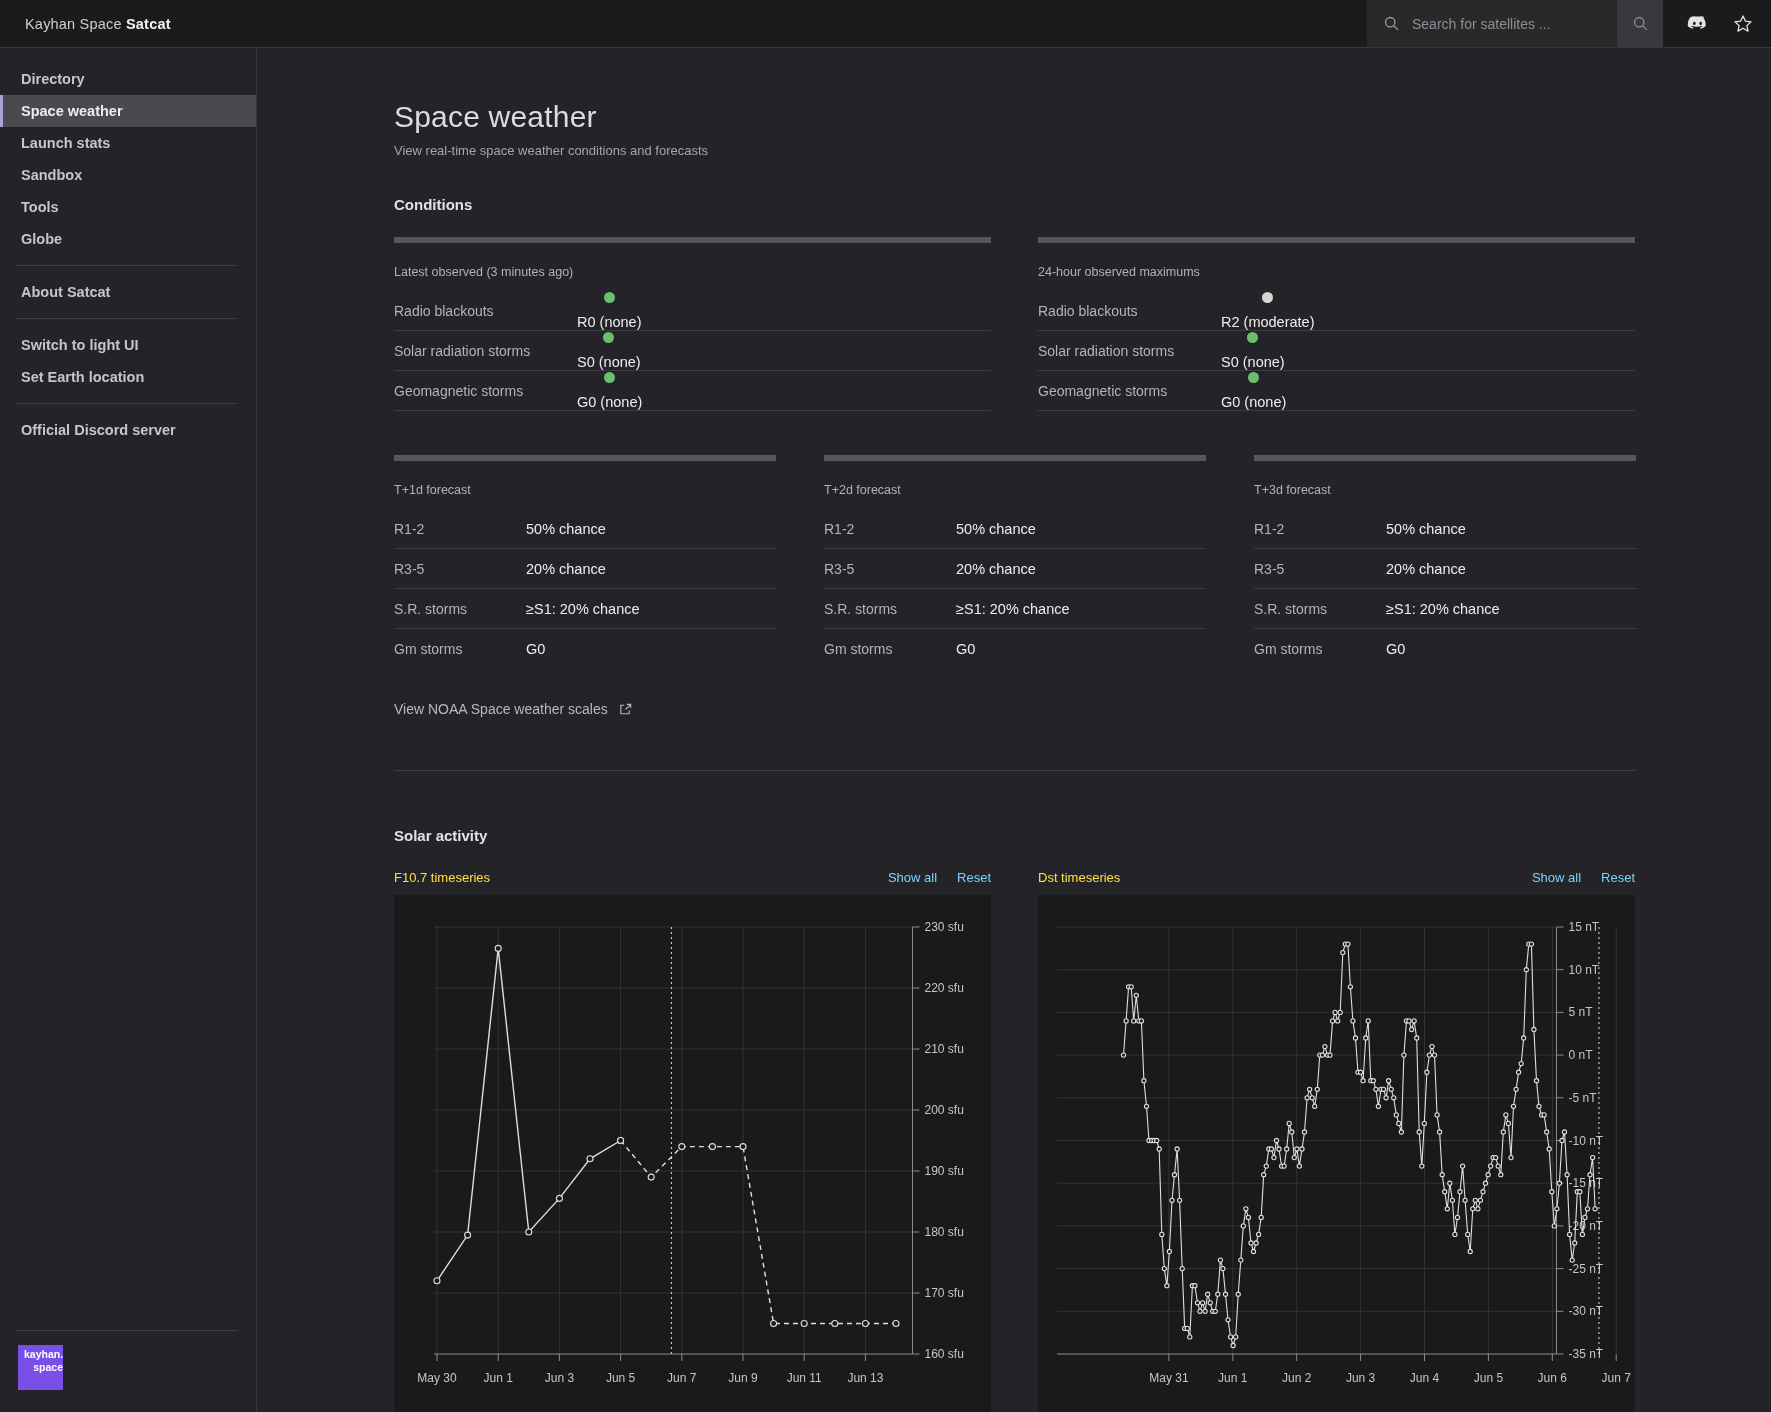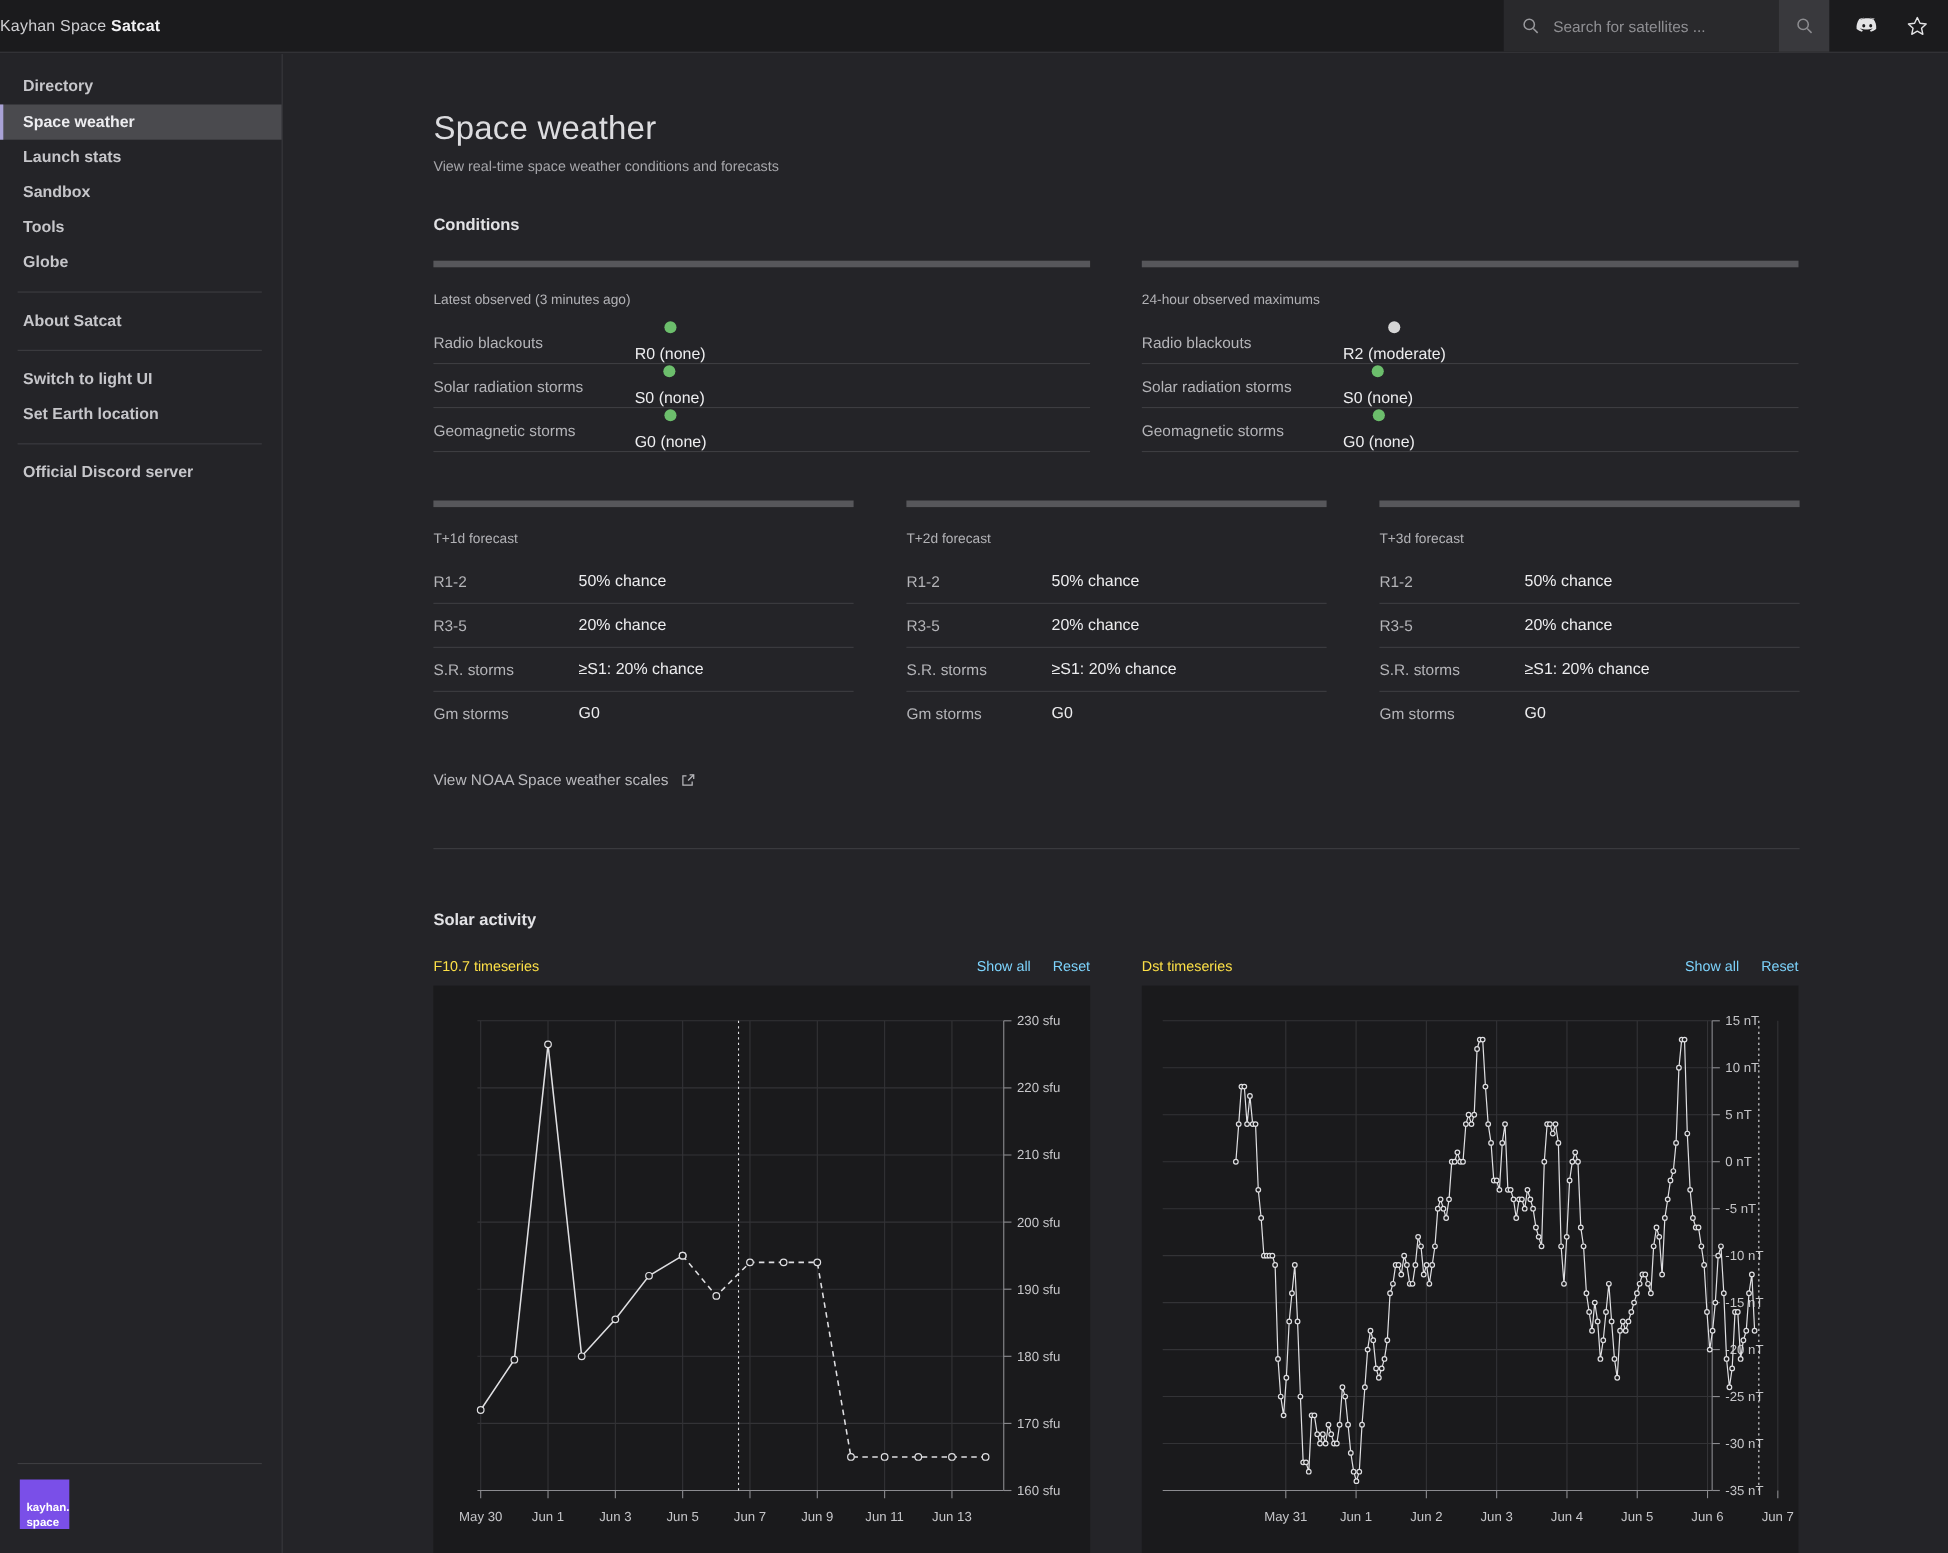--- a/index.html
+++ b/index.html
@@ -11,21 +11,21 @@
     overflow: hidden;
     position: relative;
   }
 
   
   .topbar {
     position: absolute; top: 0; left: 0; right: 0; height: 48px;
     background: #1b1b1d; border-bottom: 1px solid #39393d;
     display: flex; align-items: center; z-index: 5;
   }
-  .brand { font-size: 14.5px; color: #cfcfd2; letter-spacing: .2px; }
+  .brand { padding-left: 25px; font-size: 14.5px; color: #cfcfd2; letter-spacing: .2px; }
   .brand b { color: #f2f2f4; font-weight: bold; }
   .topbar-right { margin-left: auto; display: flex; align-items: center; height: 100%; }
   .searchbox {
     height: 100%; width: 250px; background: #29292c;
     display: flex; align-items: center; gap: 12px; padding-left: 16px;
   }
   .searchbox input {
     background: transparent; border: none; outline: none;
     color: #bdbdc1; font-size: 14px; width: 185px;
     font-family: "Liberation Sans", sans-serif;
@@ -46,21 +46,21 @@
   .nav-item {
     height: 32px; display: flex; align-items: center; padding-left: 18px;
     font-size: 14.5px; font-weight: bold; color: #c6c6ca; cursor: pointer;
     border-left: 3px solid transparent;
   }
   .nav-item.active { background: #4a4a4e; color: #ededf0; border-left: 3px solid #a9a2d6; }
   .side-divider { border-top: 1px solid #3d3d41; margin: 10px 18px 10px 16px; }
   .side-logo {
     position: absolute; left: 18px; bottom: 22px; width: 45px; height: 45px;
     background: #7a4fe8; color: #ffffff; font-size: 10.5px; font-weight: bold;
-    line-height: 1.25; padding: 20px 0 0 6px; cursor: pointer;
+    line-height: 1.25; padding: 3px 0 0 6px; cursor: pointer; text-align: right;
   }
   .side-bottom-divider { position: absolute; left: 16px; right: 18px; bottom: 81px; border-top: 1px solid #3d3d41; }
 
   
   .main { position: absolute; left: 394px; top: 48px; width: 1242px; }
   .page-title { font-size: 30px; font-weight: normal; color: #dcdcdf; margin-top: 52px; letter-spacing: .2px; }
   .page-subtitle { font-size: 13px; color: #a6a6aa; margin-top: 9px; }
   .section-heading { font-size: 15px; font-weight: bold; color: #e2e2e5; margin-top: 38px; }
 
   .cond-grid { display: flex; gap: 47px; margin-top: 24px; }

